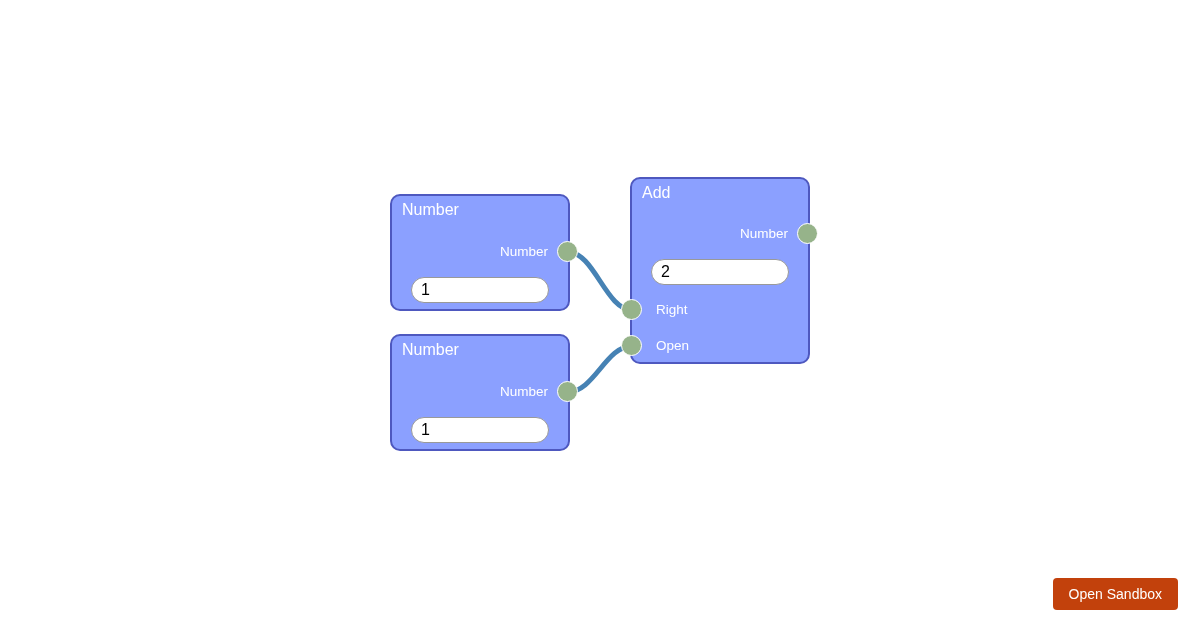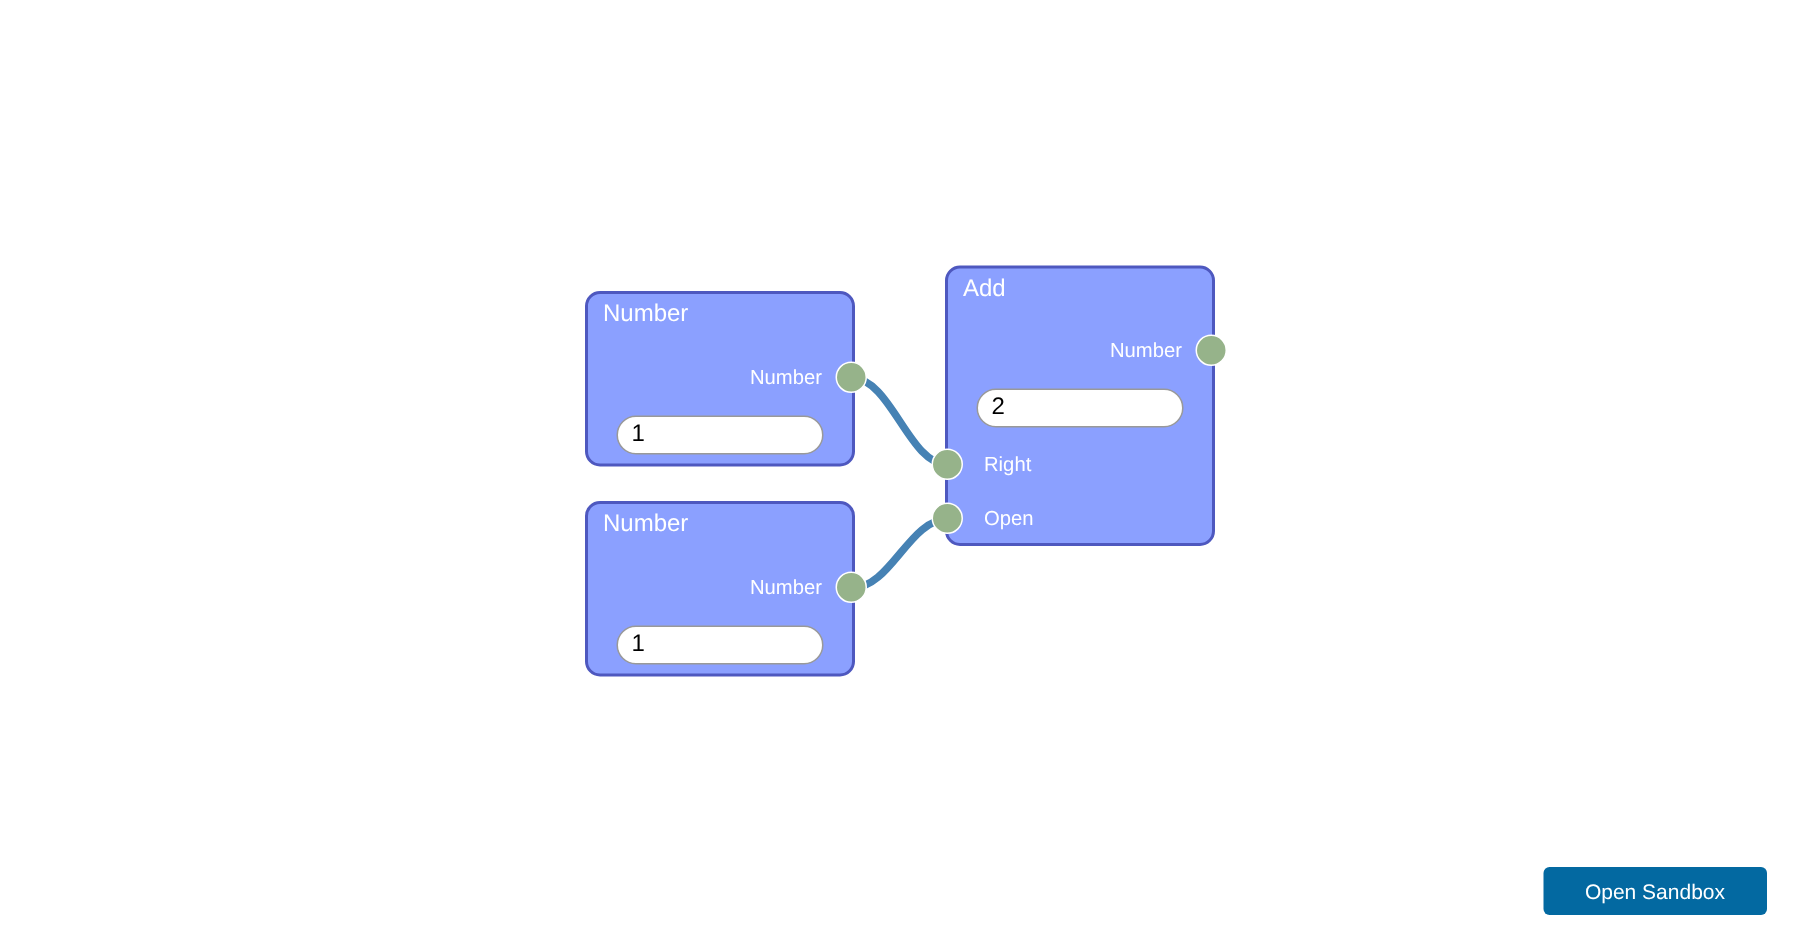--- a/index.html
+++ b/index.html
@@ -80,25 +80,25 @@
     padding: 0 8px 0 9px;
     font-family: "Liberation Sans", "DejaVu Sans", sans-serif;
     font-size: 16px;
     color: #000000;
     outline: none;
   }
   .open-sandbox {
     position: absolute;
     right: 22px;
     bottom: 20px;
-    background: #0369a1;
+    background: #c2410c;
     color: #ffffff;
     border: none;
     border-radius: 4px;
-    padding: 8px 28px;
+    padding: 8px 16px;
     font-family: "Liberation Sans", "DejaVu Sans", sans-serif;
     font-size: 14px;
     cursor: pointer;
   }
 </style>
 </head>
 <body>
 
 <div class="canvas">
 

